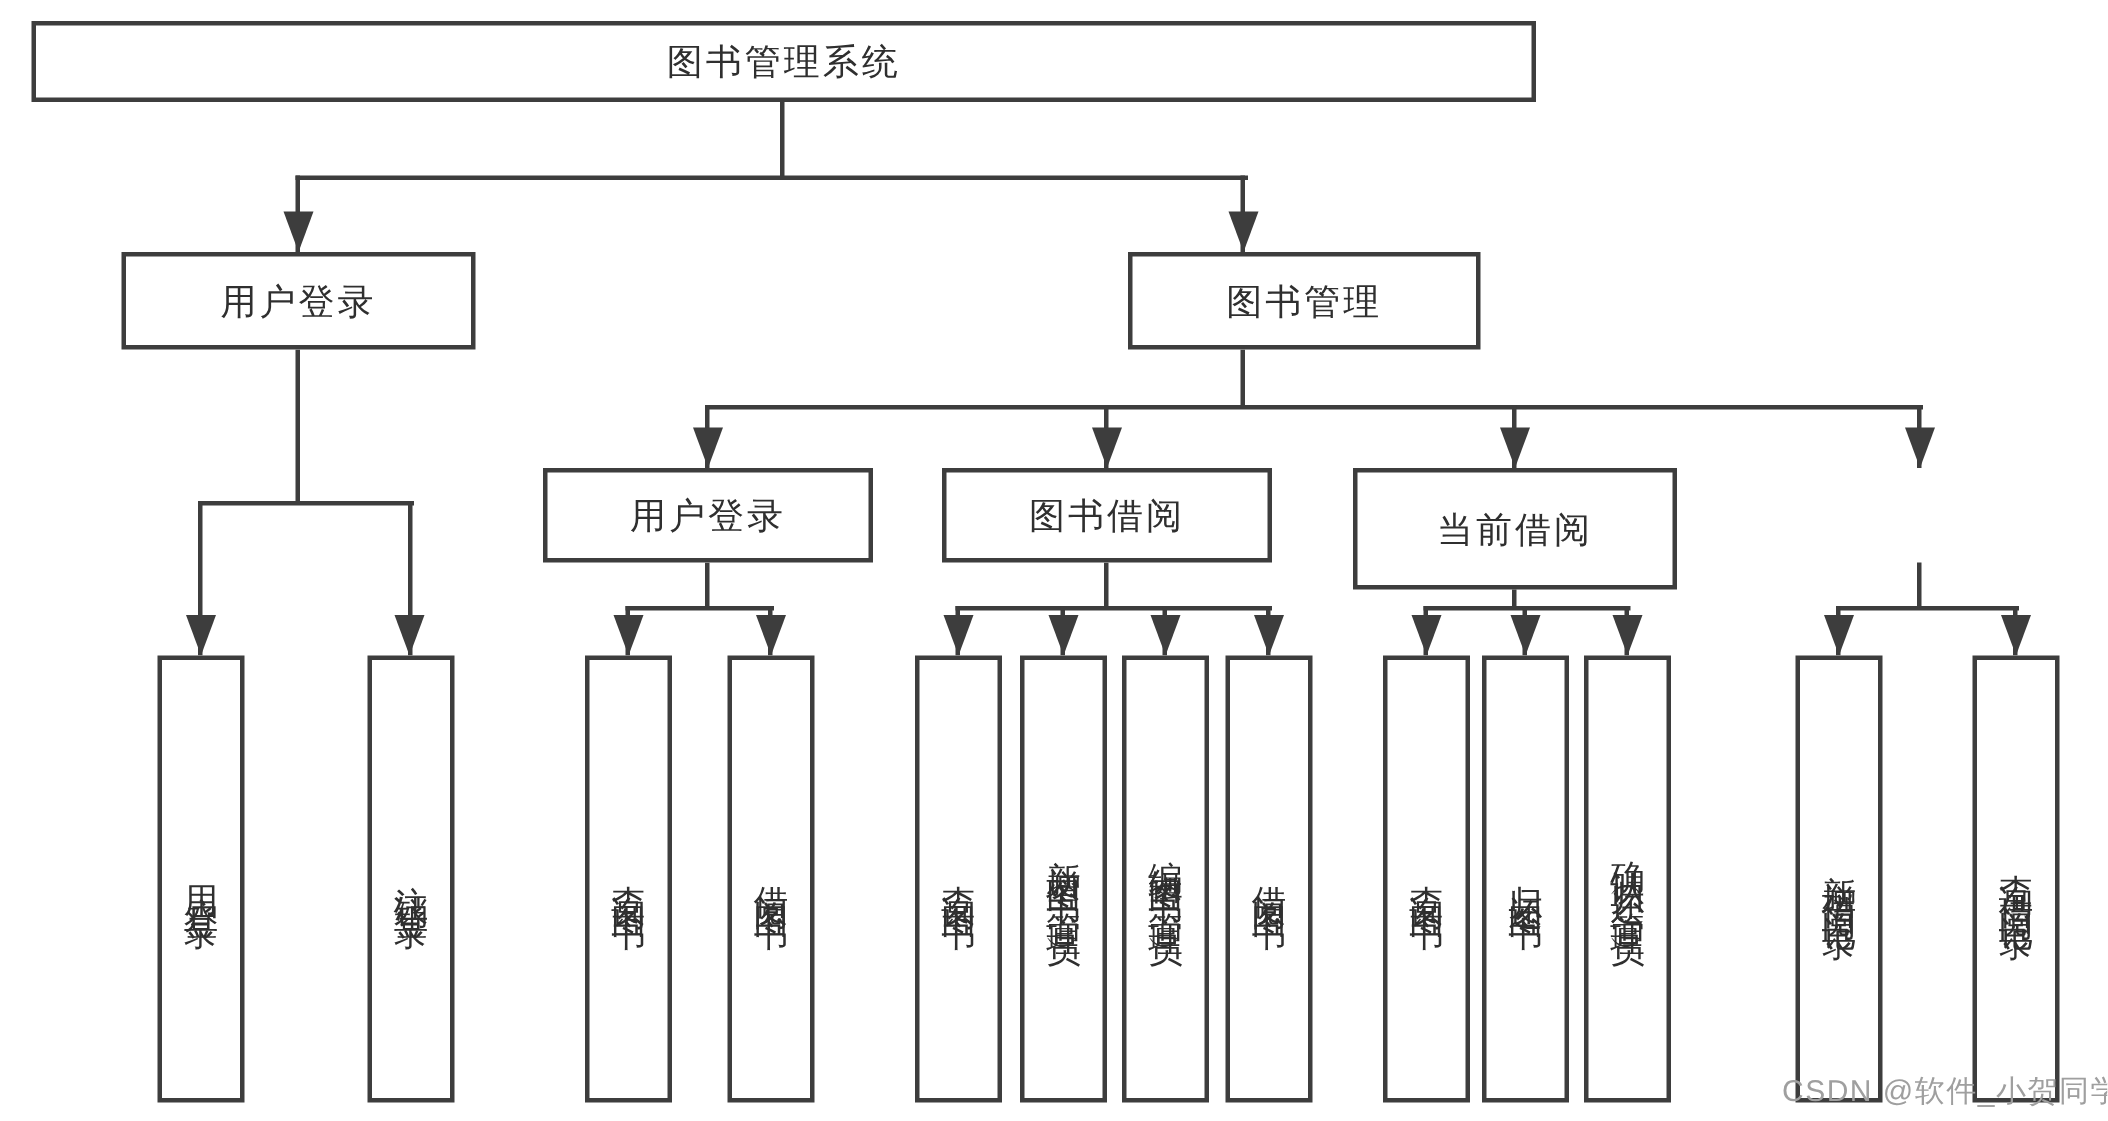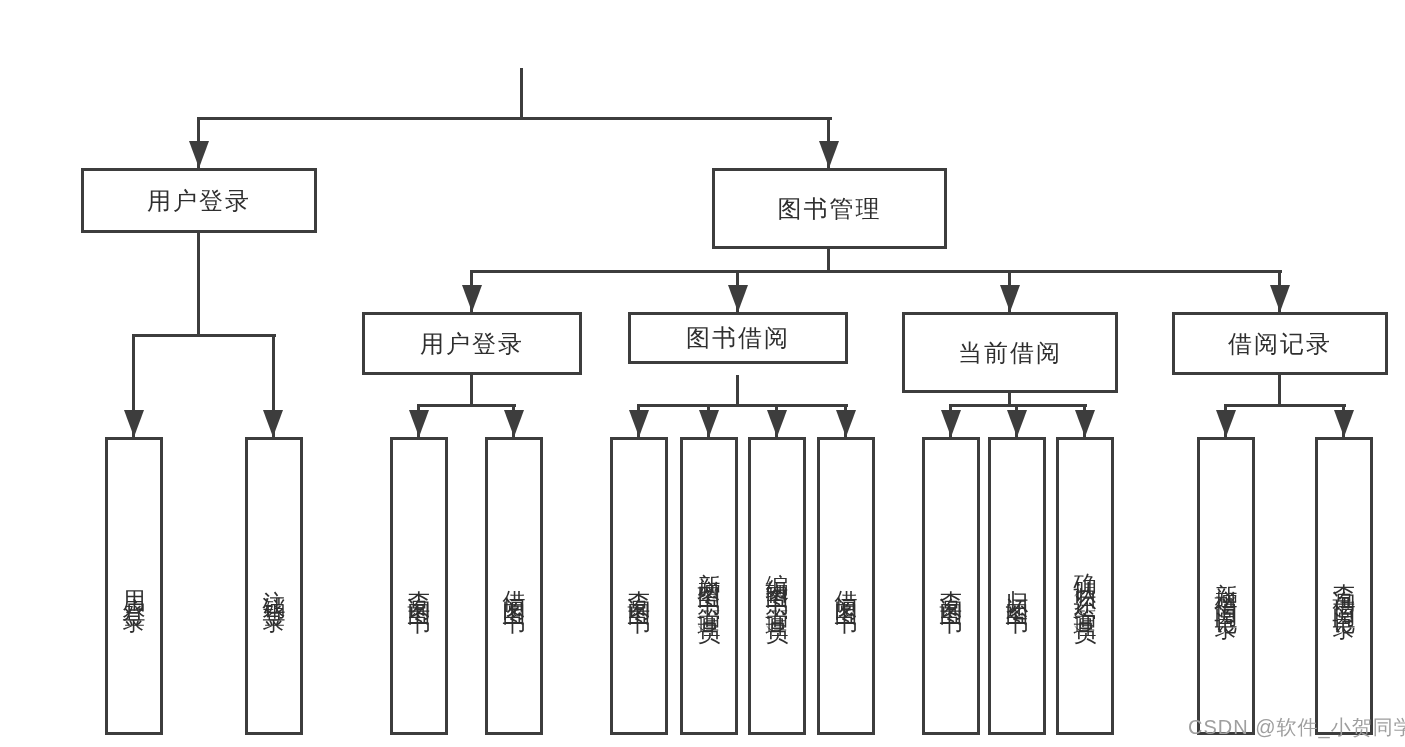--- a/index.html
+++ b/index.html
@@ -92,28 +92,28 @@
   <div class="line" style="left:1083px;top:404px;width:3px;height:33px"></div>
   <div class="arrow" style="left:1075px;top:410px"></div>
 
   <div class="line" style="left:1278px;top:375px;width:3px;height:31px"></div>
   <div class="line" style="left:1224px;top:404px;width:122px;height:3px"></div>
   <div class="line" style="left:1224px;top:404px;width:3px;height:33px"></div>
   <div class="arrow" style="left:1216px;top:410px"></div>
   <div class="line" style="left:1342px;top:404px;width:3px;height:33px"></div>
   <div class="arrow" style="left:1334px;top:410px"></div>
 
+  <div class="node" style="left:21px;top:14px;width:1003px;height:54px">图书管理系统</div>
 
   <div class="node" style="left:81px;top:168px;width:236px;height:65px">用户登录</div>
-  <div class="node" style="left:712px;top:168px;width:235px;height:81px">图书管理</div>
+  <div class="node" style="left:752px;top:168px;width:235px;height:65px">图书管理</div>
 
   <div class="node" style="left:362px;top:312px;width:220px;height:63px">用户登录</div>
-  <div class="node" style="left:628px;top:312px;width:220px;height:52px">图书借阅</div>
+  <div class="node" style="left:628px;top:312px;width:220px;height:63px">图书借阅</div>
   <div class="node" style="left:902px;top:312px;width:216px;height:81px">当前借阅</div>
-  <div class="node" style="left:1172px;top:312px;width:216px;height:63px">借阅记录</div>
 
   <div class="node vnode" style="left:105px;top:437px;width:58px;height:298px">用户登录</div>
   <div class="node vnode" style="left:245px;top:437px;width:58px;height:298px">注销登录</div>
 
   <div class="node vnode" style="left:390px;top:437px;width:58px;height:298px">查询图书</div>
   <div class="node vnode" style="left:485px;top:437px;width:58px;height:298px">借阅图书</div>
 
   <div class="node vnode" style="left:610px;top:437px;width:58px;height:298px">查询图书</div>
   <div class="node vnode" style="left:680px;top:437px;width:58px;height:298px">新增图书（管理员）</div>
   <div class="node vnode" style="left:748px;top:437px;width:58px;height:298px">编辑图书（管理员）</div>

